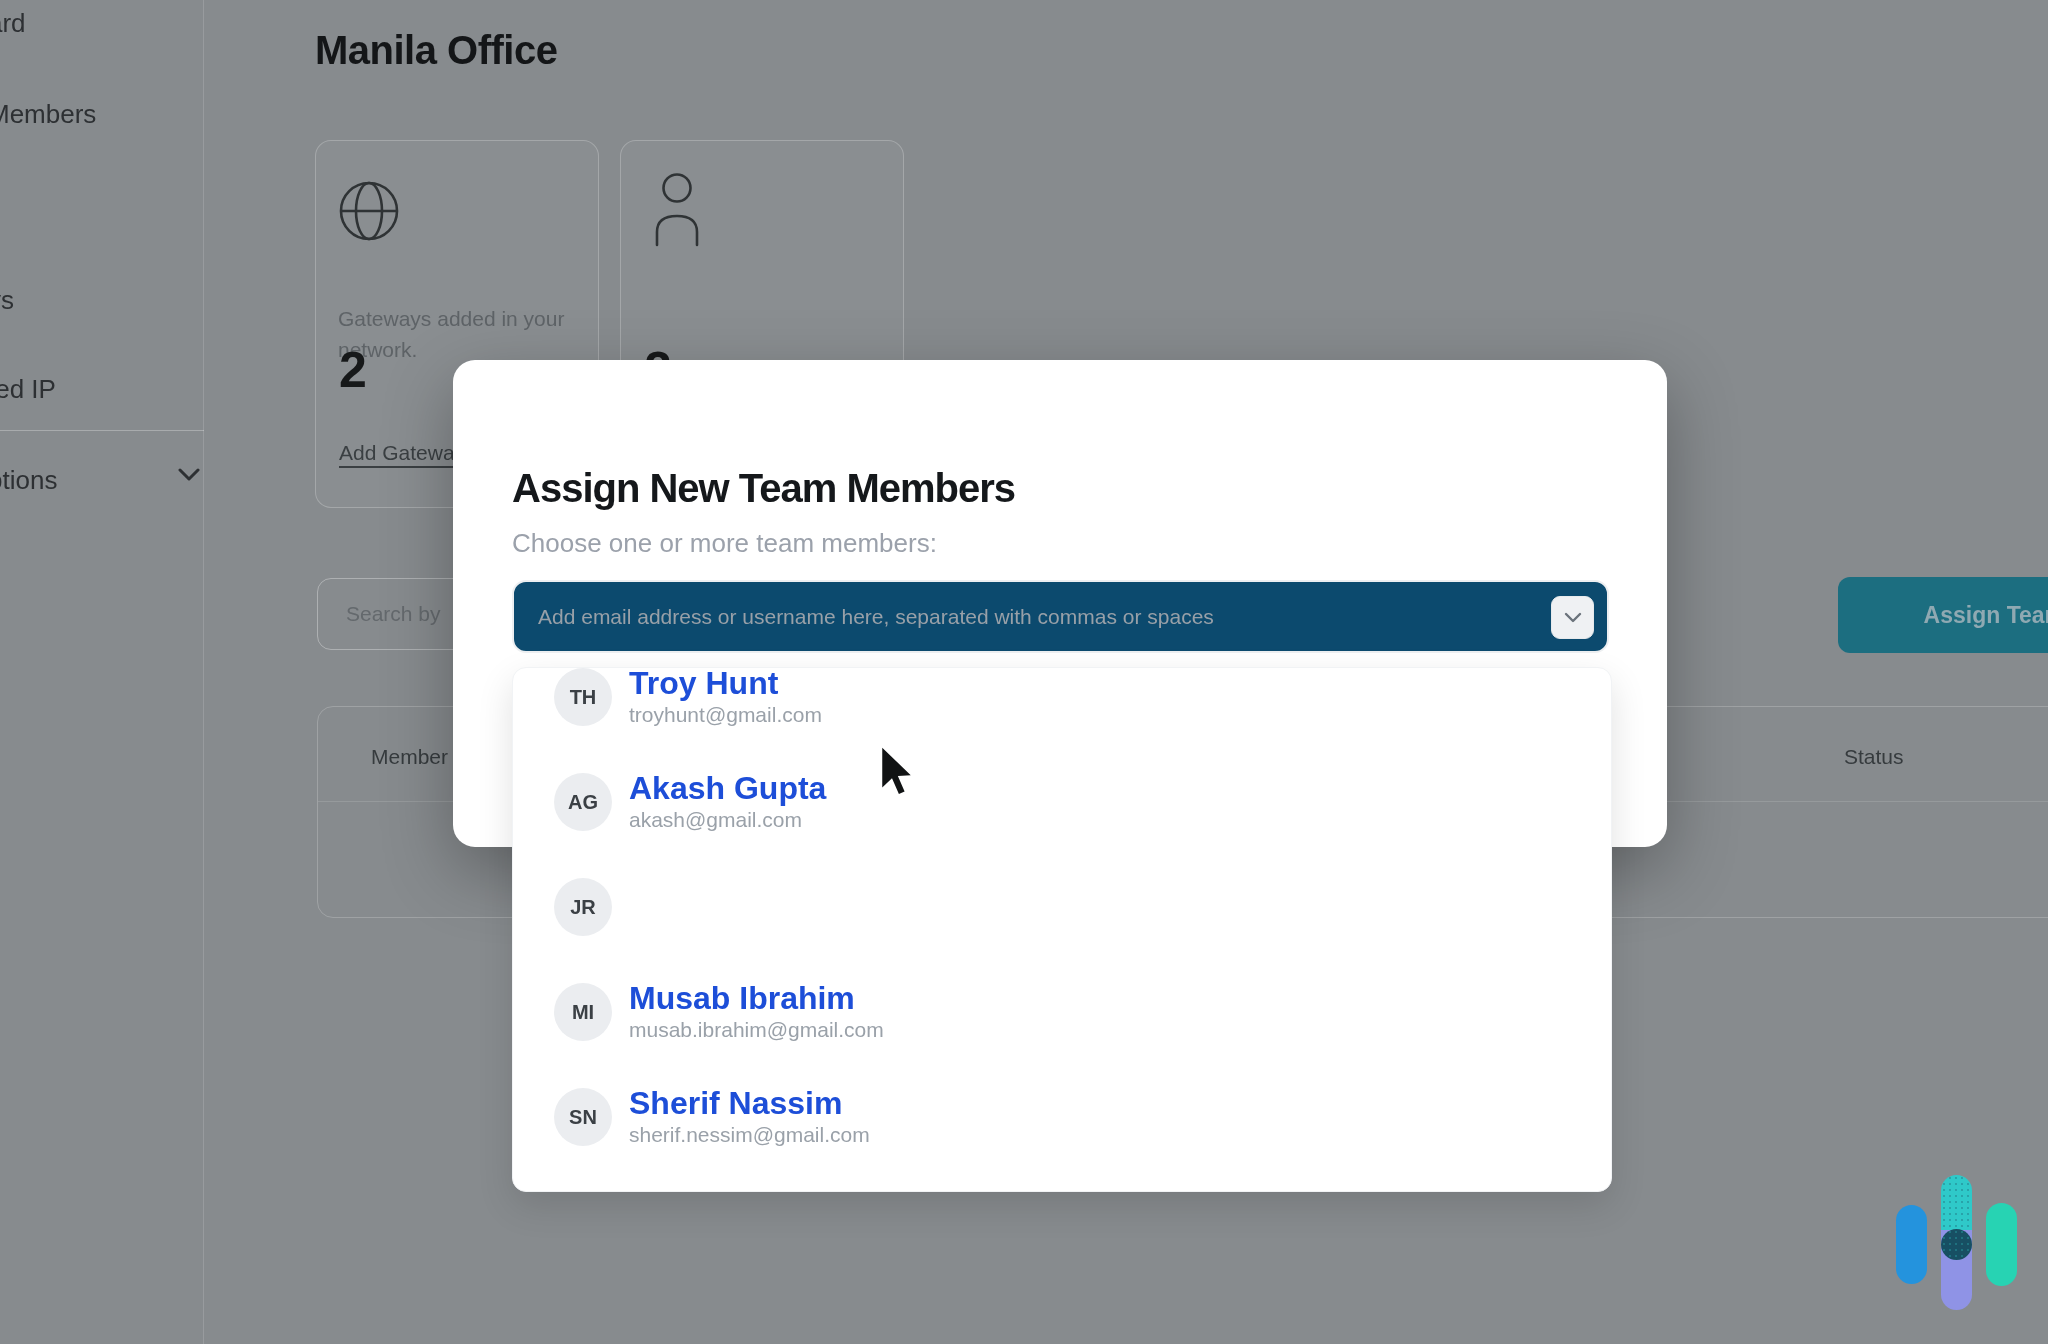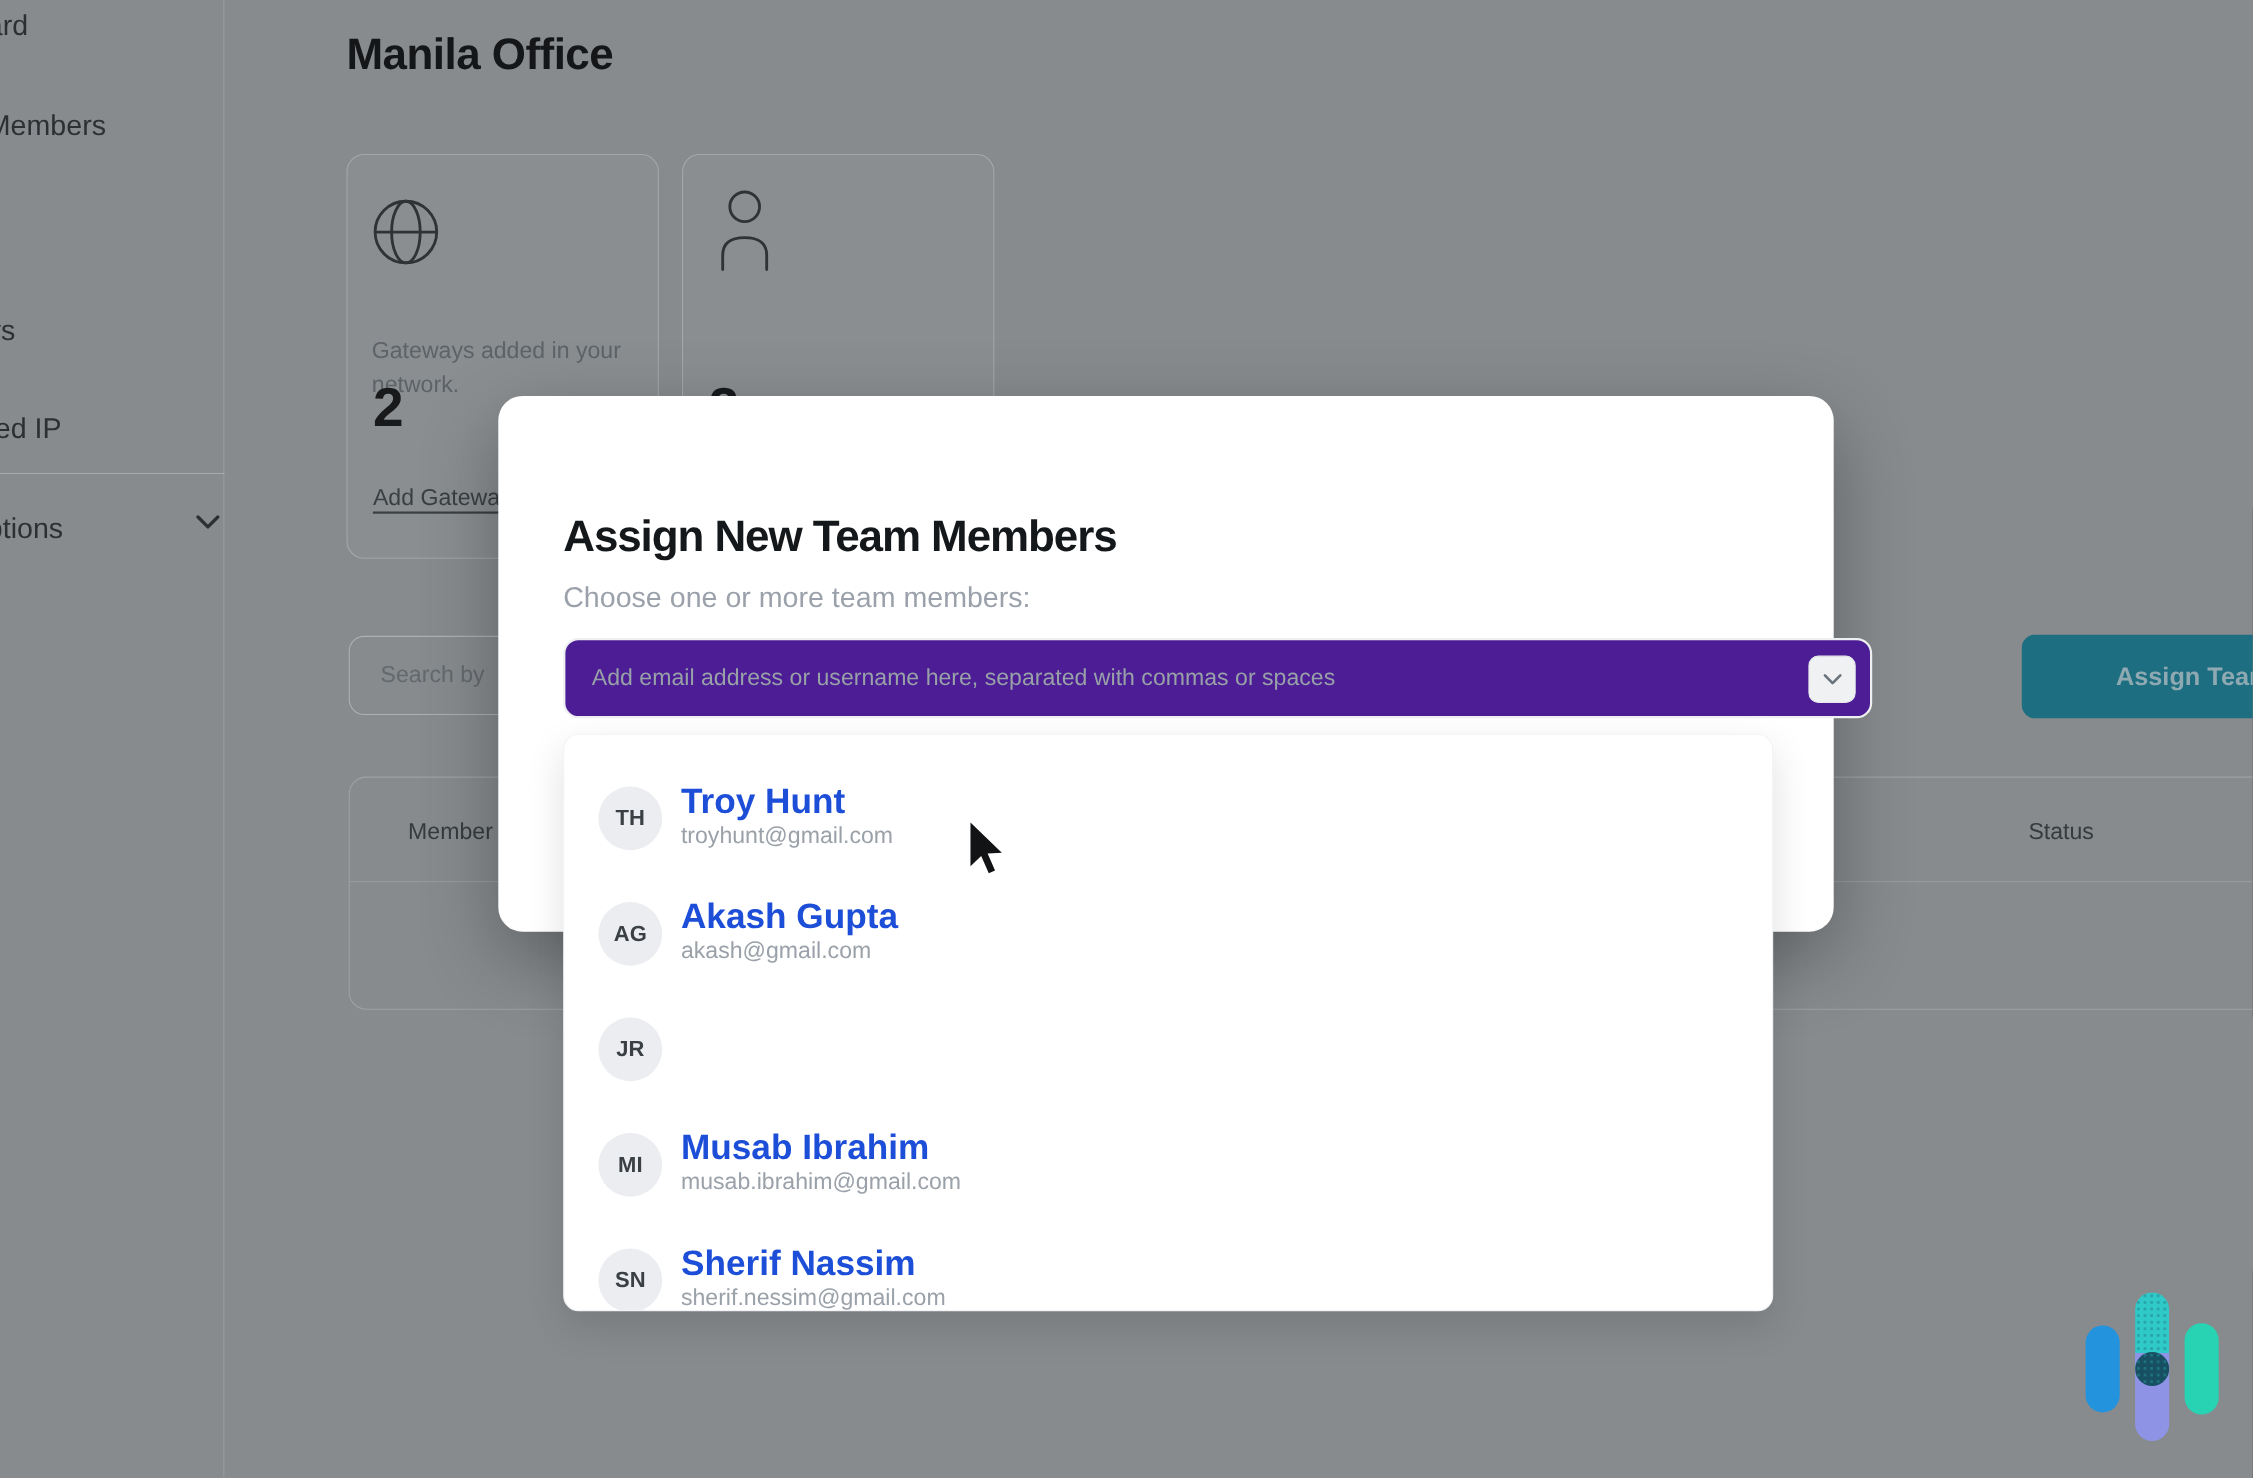--- a/index.html
+++ b/index.html
@@ -54,34 +54,34 @@
   .th-status { left:1526px; }
 
   
   .modal { position:absolute; left:453px; top:360px; width:1214px; height:487px;
     background:#ffffff; border-radius:22px; z-index:10;
     box-shadow:0 24px 70px rgba(0,0,0,0.30); }
   .modal-title { position:absolute; left:59px; top:58px; font-size:40px;
     font-weight:bold; color:#15181b; letter-spacing:-1px; white-space:nowrap;margin-top:48px; }
   .modal-label { position:absolute; left:59px; top:168px; font-size:26px;
     color:#9ba1ab; }
-  .member-input { position:absolute; left:59px; top:220px; width:1190px; height:73px;
-    background:#4c1d95; border:2px solid #edeff1; border-radius:14px; cursor:text; }
+  .member-input { position:absolute; left:59px; top:220px; width:1097px; height:73px;
+    background:#0c4a6e; border:2px solid #edeff1; border-radius:14px; cursor:text; }
   .member-input .ph { position:absolute; left:24px; top:0; line-height:69px;
     font-size:21px; color:#98a0a8; white-space:nowrap; }
   .input-chevron-btn { position:absolute; right:13px; top:14px; width:43px; height:43px;
     background:#eff1f3; border:1px solid #e7eaec; border-radius:9px;
     display:flex; align-items:center; justify-content:center; cursor:pointer; }
 
   
   .dropdown { position:absolute; left:512px; top:667px; width:1100px; height:525px;
     background:#ffffff; border:1px solid #f1f3f5; border-radius:14px; z-index:11;
     box-shadow:0 14px 36px rgba(0,0,0,0.12); overflow:hidden; }
-  .member-row { position:absolute; left:6px; width:100%; height:105px;
-    display:flex; align-items:flex-end; padding-left:25px; cursor:pointer; }
+  .member-row { position:absolute; left:16px; width:100%; height:105px;
+    display:flex; align-items:flex-start; padding-left:25px; cursor:pointer; }
   .avatar { width:58px; height:58px; border-radius:50%; background:#ebedf0;
     display:flex; align-items:center; justify-content:center;
     font-size:20px; font-weight:bold; color:#3b4045; flex:0 0 58px; }
   .member-texts { margin-left:17px; }
   .member-name { font-size:32px; font-weight:600; color:#1d4ed8; line-height:30px; }
   .member-email { font-size:21px; color:#9aa1a9; line-height:27px; margin-top:3px; }
 
   
   .cursor { position:absolute; left:880px; top:746px; z-index:30; }
 

